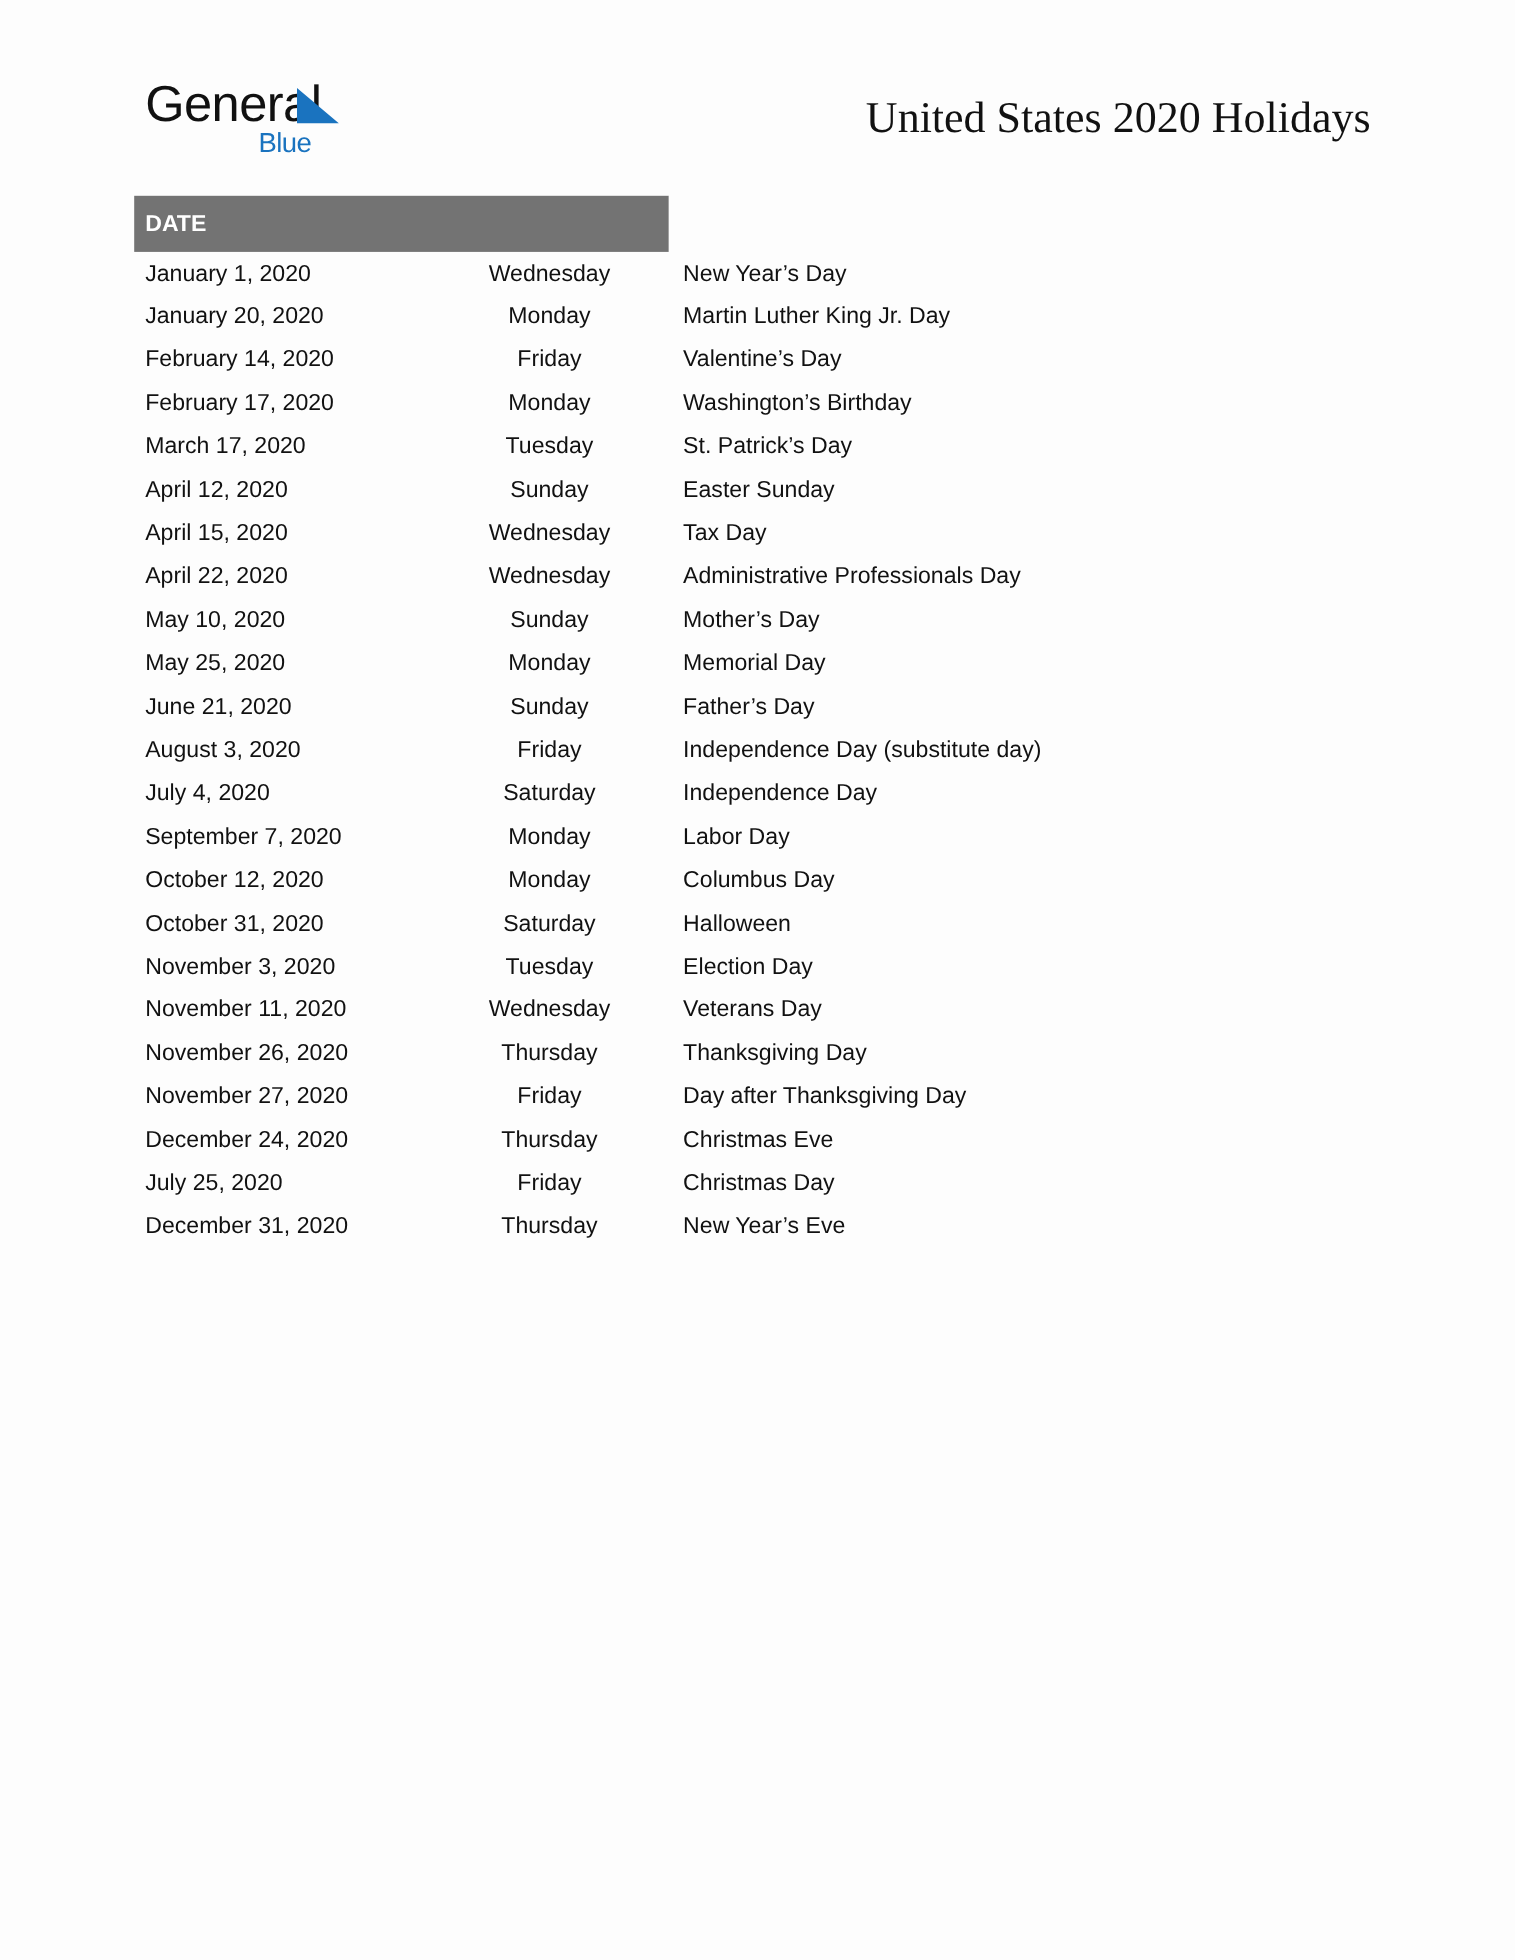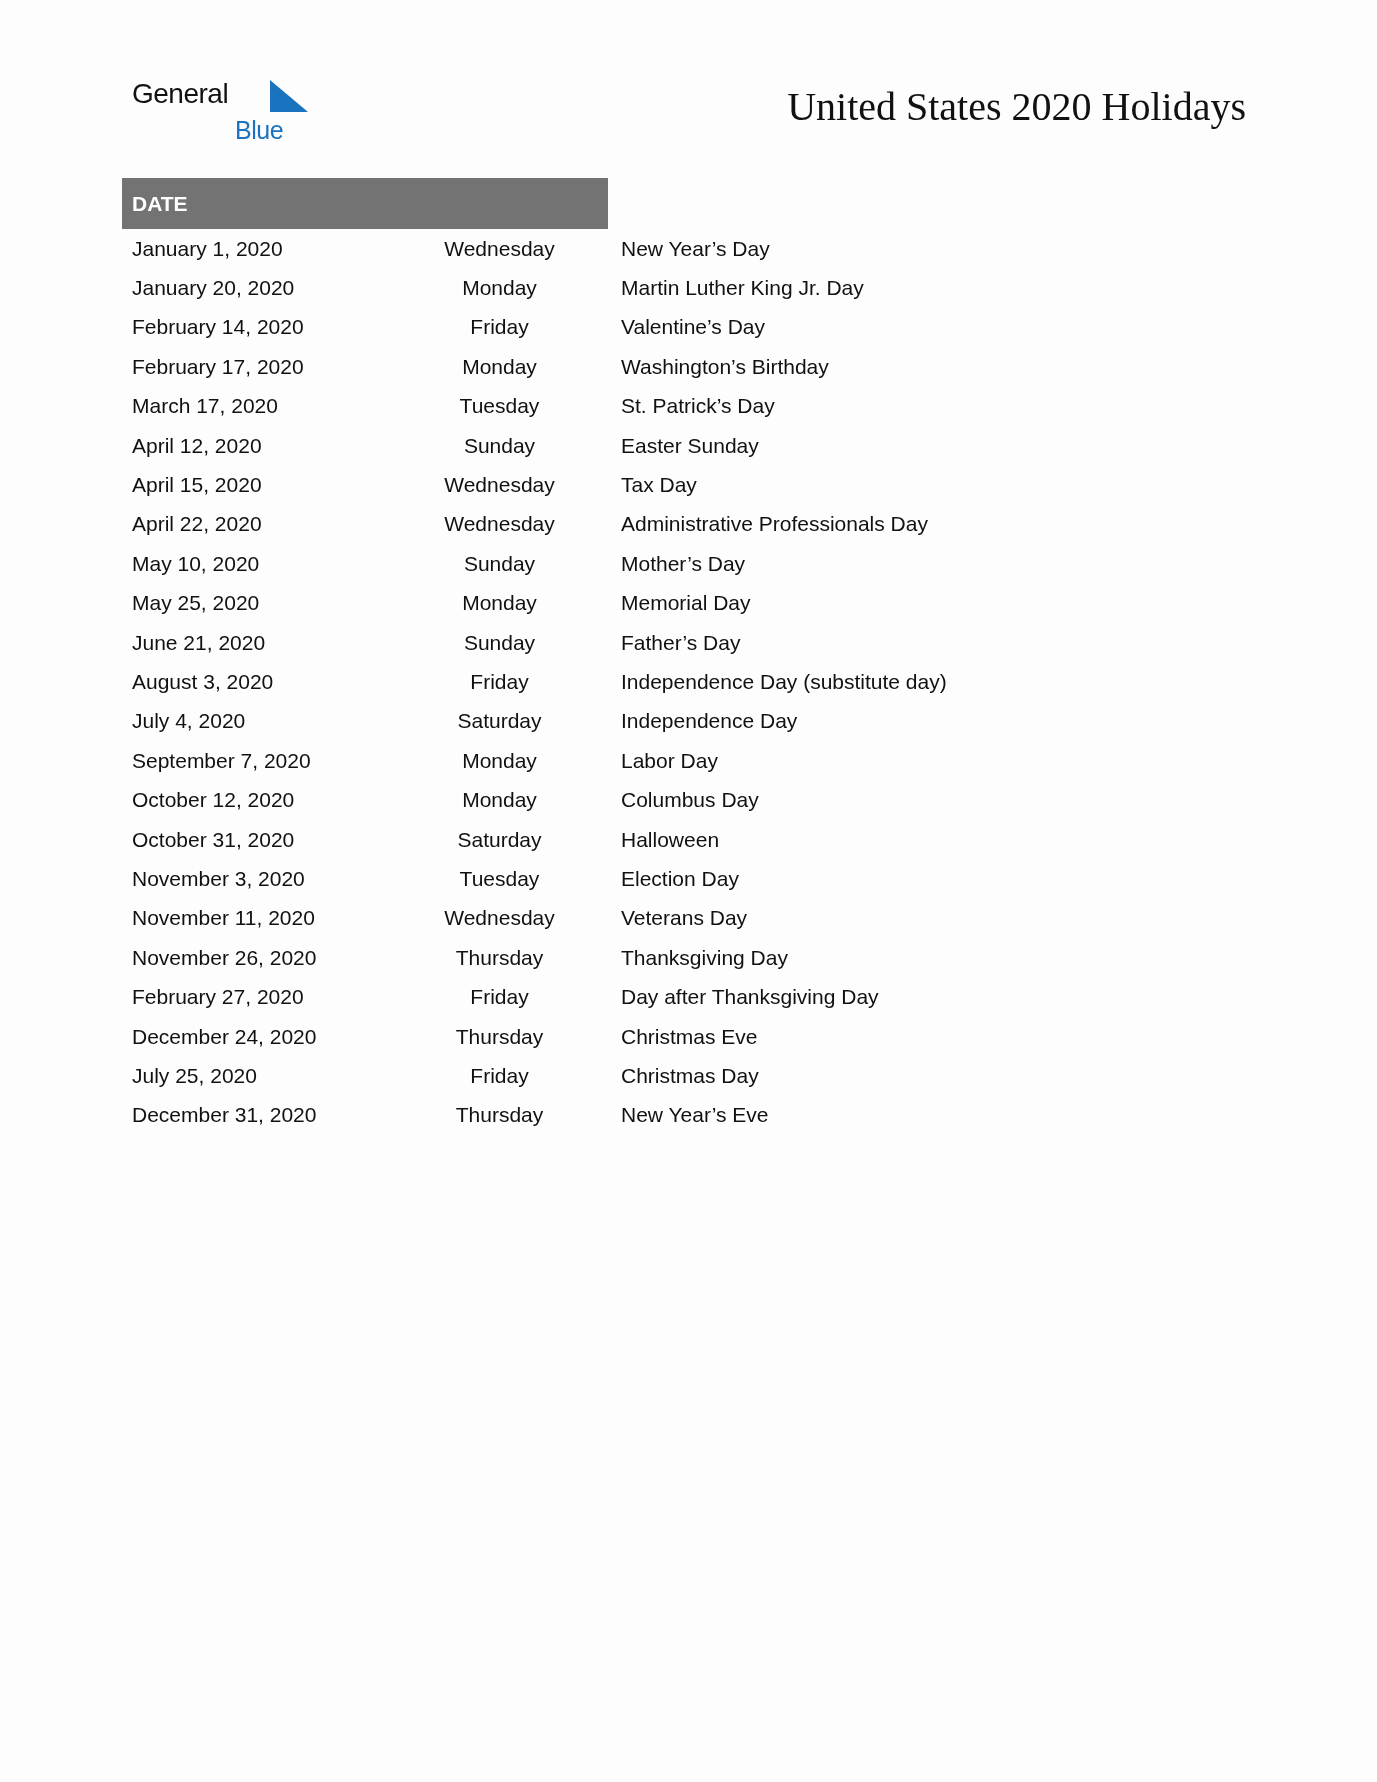--- a/index.html
+++ b/index.html
@@ -19,21 +19,21 @@
       position: absolute;
       left: 130px;
       top: 72px;
       width: 200px;
       height: 80px;
     }
     .logo-general {
       position: absolute;
       left: 2px;
       top: 2px;
-      font-size: 28px;
+      font-size: 46px;
       line-height: 40px;
       color: #111111;
       letter-spacing: -0.5px;
     }
     .logo-blue {
       position: absolute;
       left: 105px;
       top: 38px;
       font-size: 25px;
       line-height: 40px;
@@ -222,21 +222,21 @@
         <div class="td date">November 11, 2020</div>
         <div class="td weekday">Wednesday</div>
         <div class="td name">Veterans Day</div>
       </div>
       <div class="tr">
         <div class="td date">November 26, 2020</div>
         <div class="td weekday">Thursday</div>
         <div class="td name">Thanksgiving Day</div>
       </div>
       <div class="tr">
-        <div class="td date">February 27, 2020</div>
+        <div class="td date">November 27, 2020</div>
         <div class="td weekday">Friday</div>
         <div class="td name">Day after Thanksgiving Day</div>
       </div>
       <div class="tr">
         <div class="td date">December 24, 2020</div>
         <div class="td weekday">Thursday</div>
         <div class="td name">Christmas Eve</div>
       </div>
       <div class="tr">
         <div class="td date">July 25, 2020</div>

